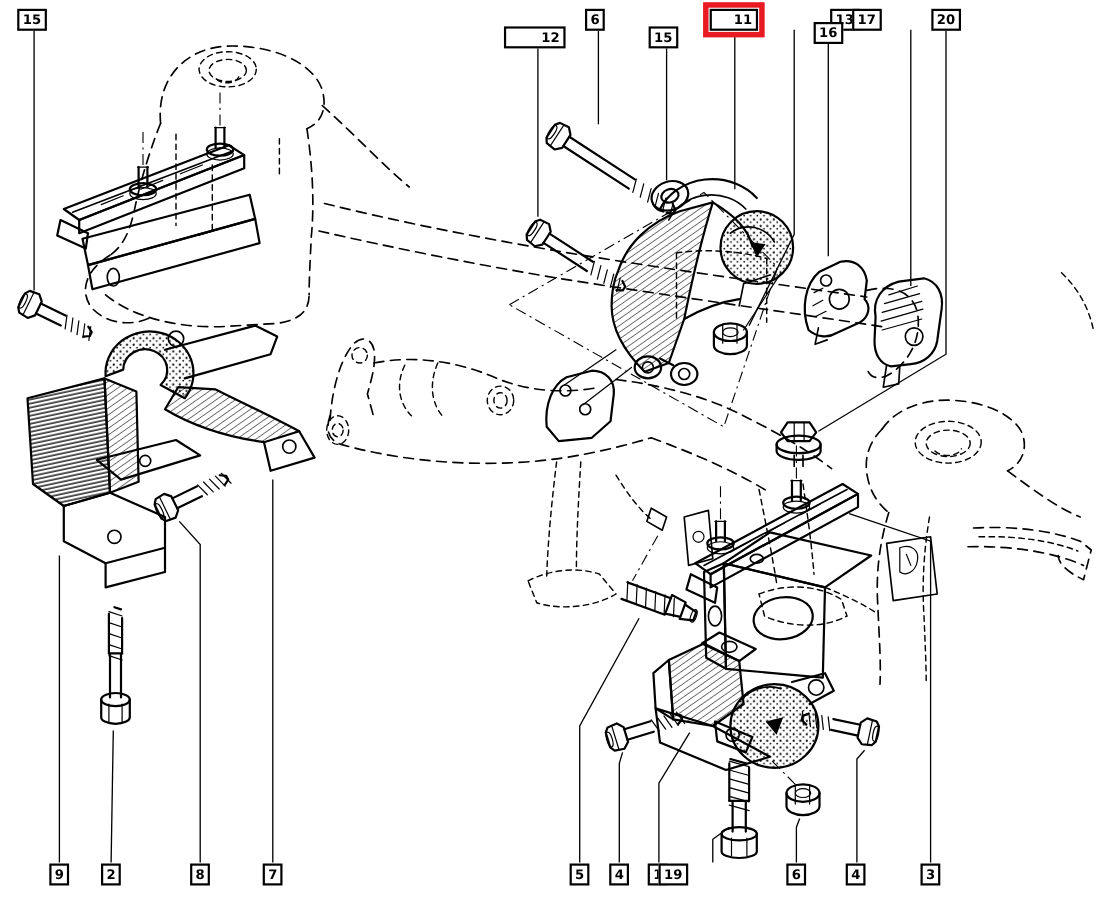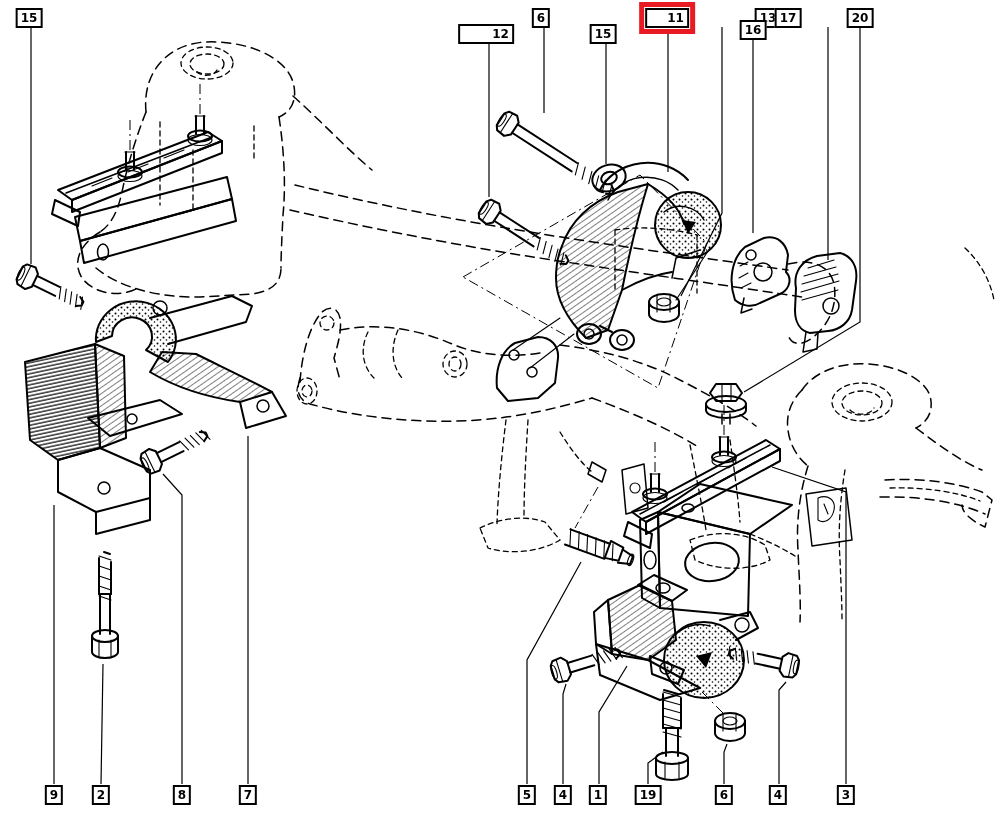--- a/index.html
+++ b/index.html
@@ -356,17 +356,17 @@
     <div class="callout" style="left: 753px; top: 20px;">16</div>
     <div class="callout" style="left: 788px; top: 8px;">17</div>
     <div class="callout" style="left: 860px; top: 8px;">20</div>
     <div class="callout" style="left: 54px; top: 785px;">9</div>
     <div class="callout" style="left: 101px; top: 785px;">2</div>
     <div class="callout" style="left: 182px; top: 785px;">8</div>
     <div class="callout" style="left: 248px; top: 785px;">7</div>
     <div class="callout" style="left: 527px; top: 785px;">5</div>
     <div class="callout" style="left: 563px; top: 785px;">4</div>
     <div class="callout" style="left: 598px; top: 785px;">1</div>
-    <div class="callout" style="left: 648px; top: 785px; text-align: center;">19</div>
+    <div class="callout" style="left: 612px; top: 785px; text-align: center;">19</div>
     <div class="callout" style="left: 724px; top: 785px;">6</div>
     <div class="callout" style="left: 778px; top: 785px;">4</div>
     <div class="callout" style="left: 846px; top: 785px;">3</div>
   </div>
 
 </body></html>

